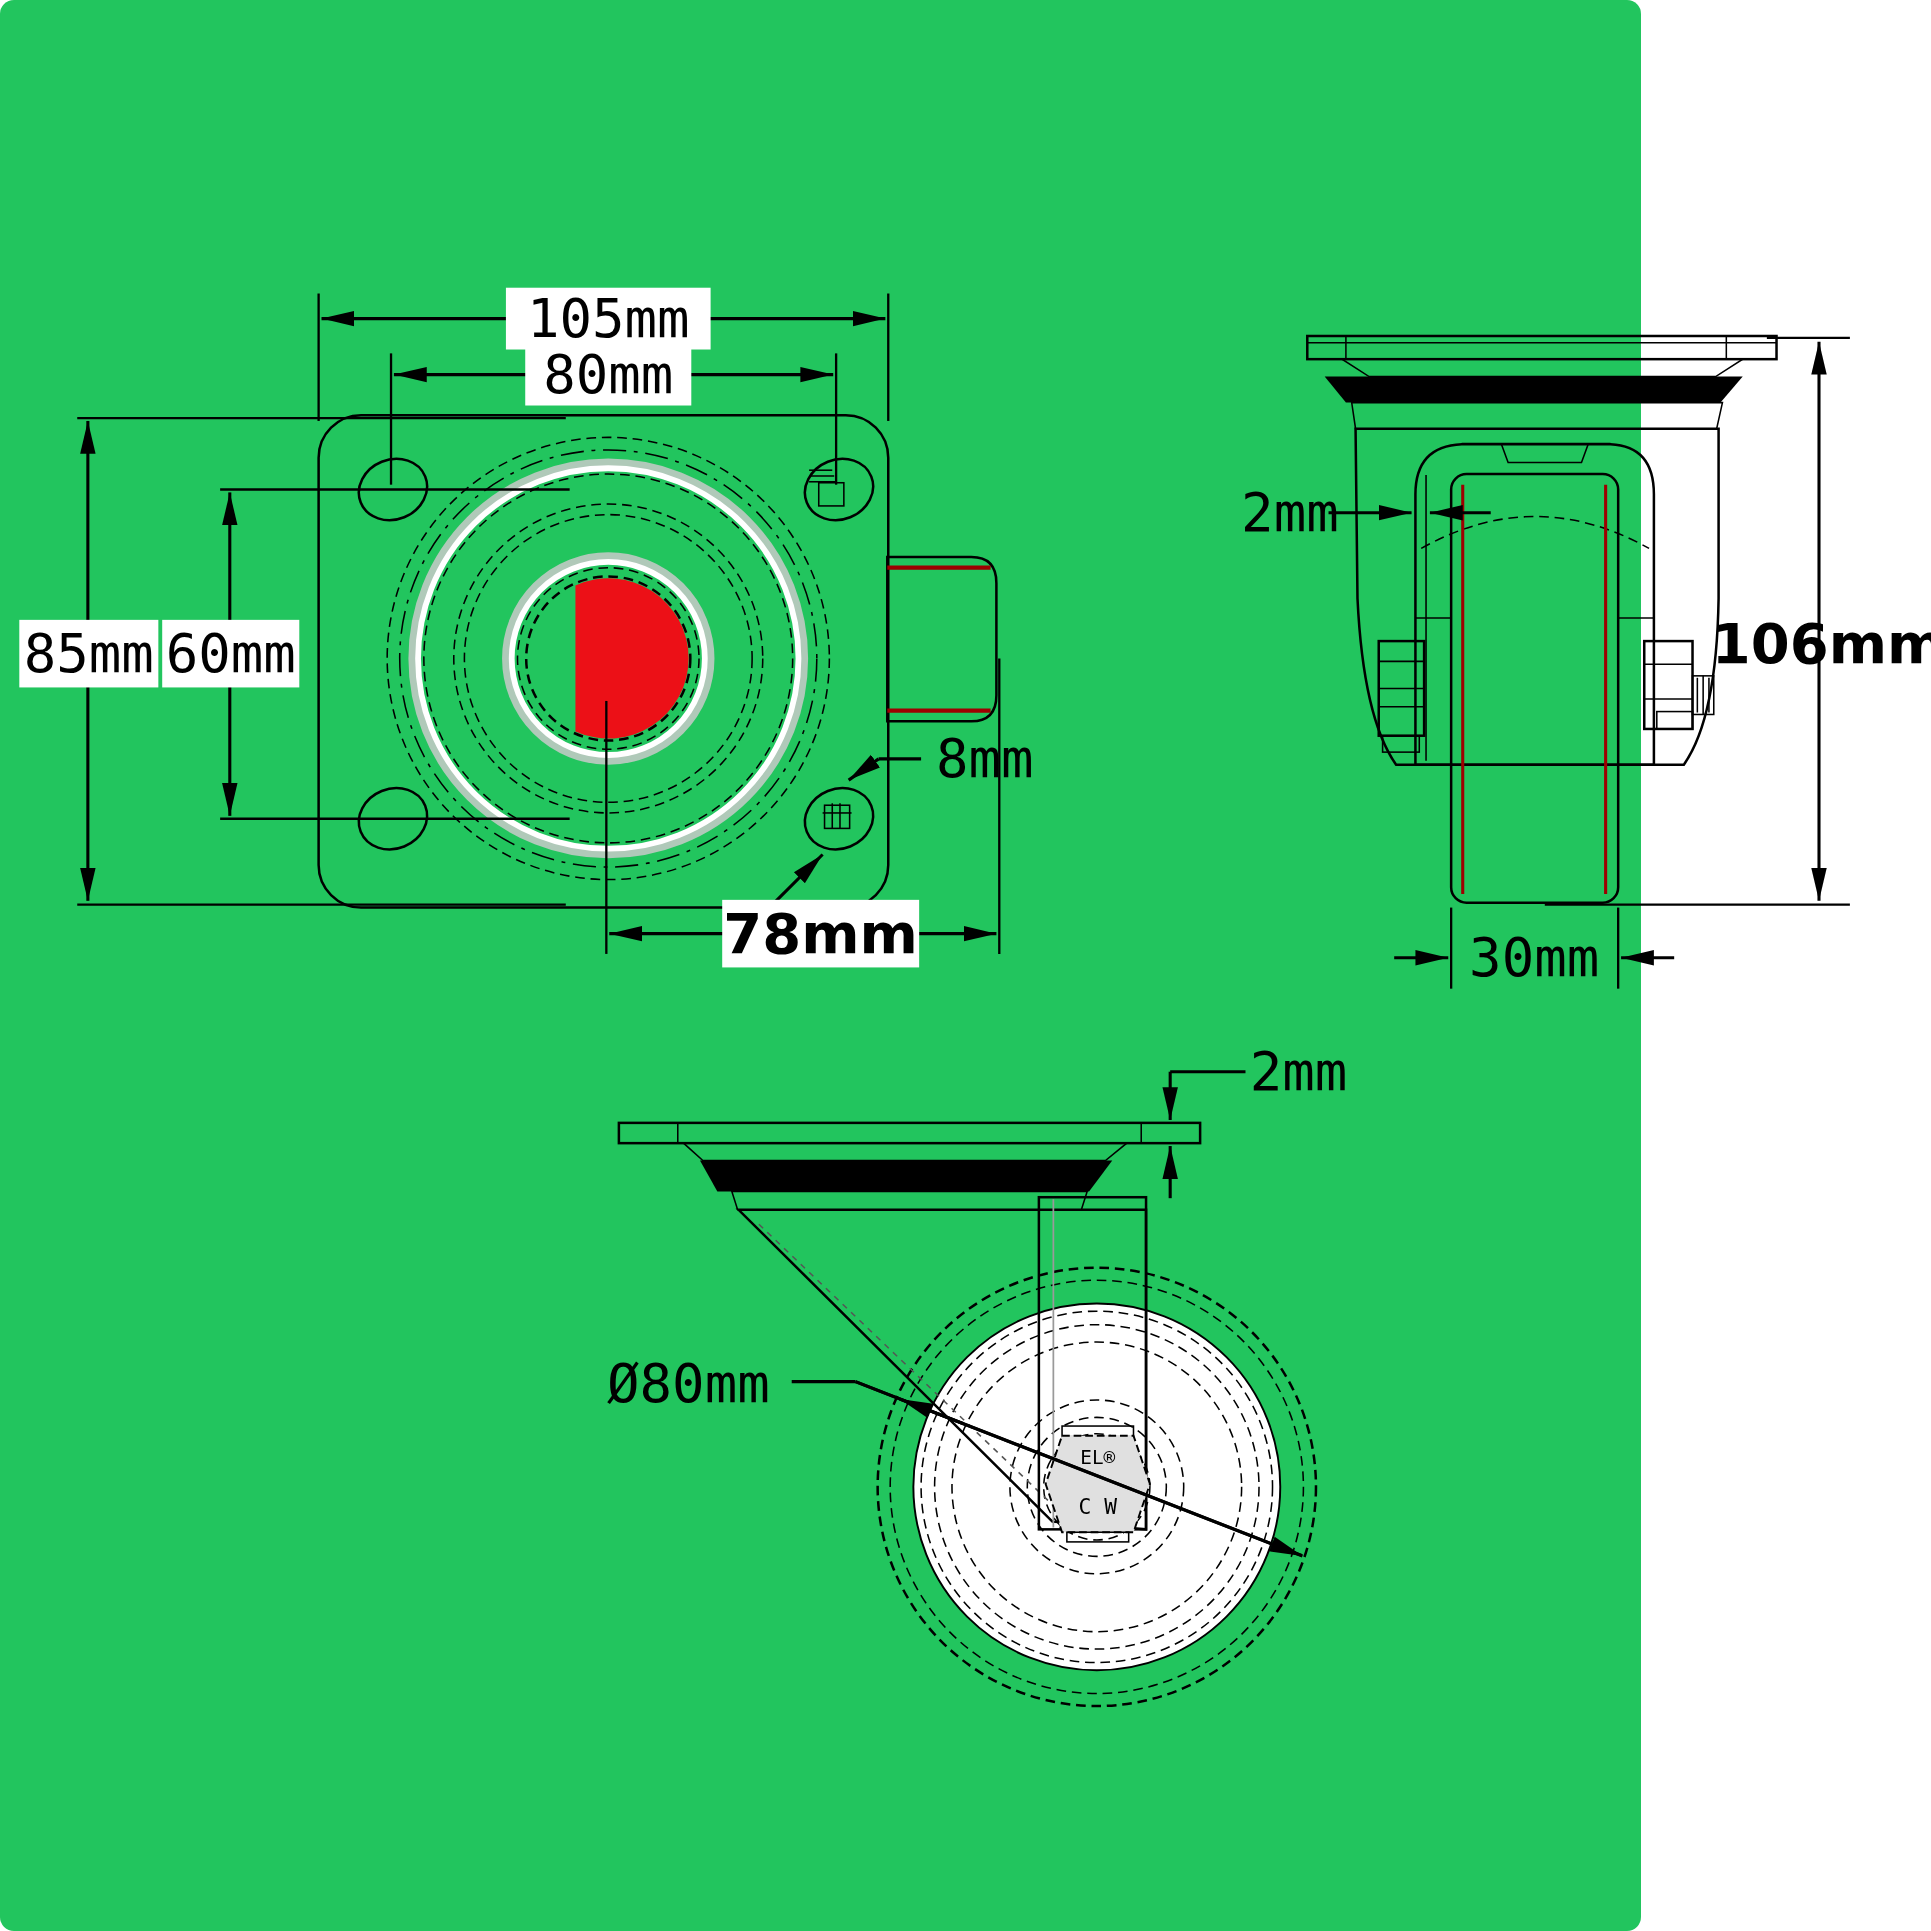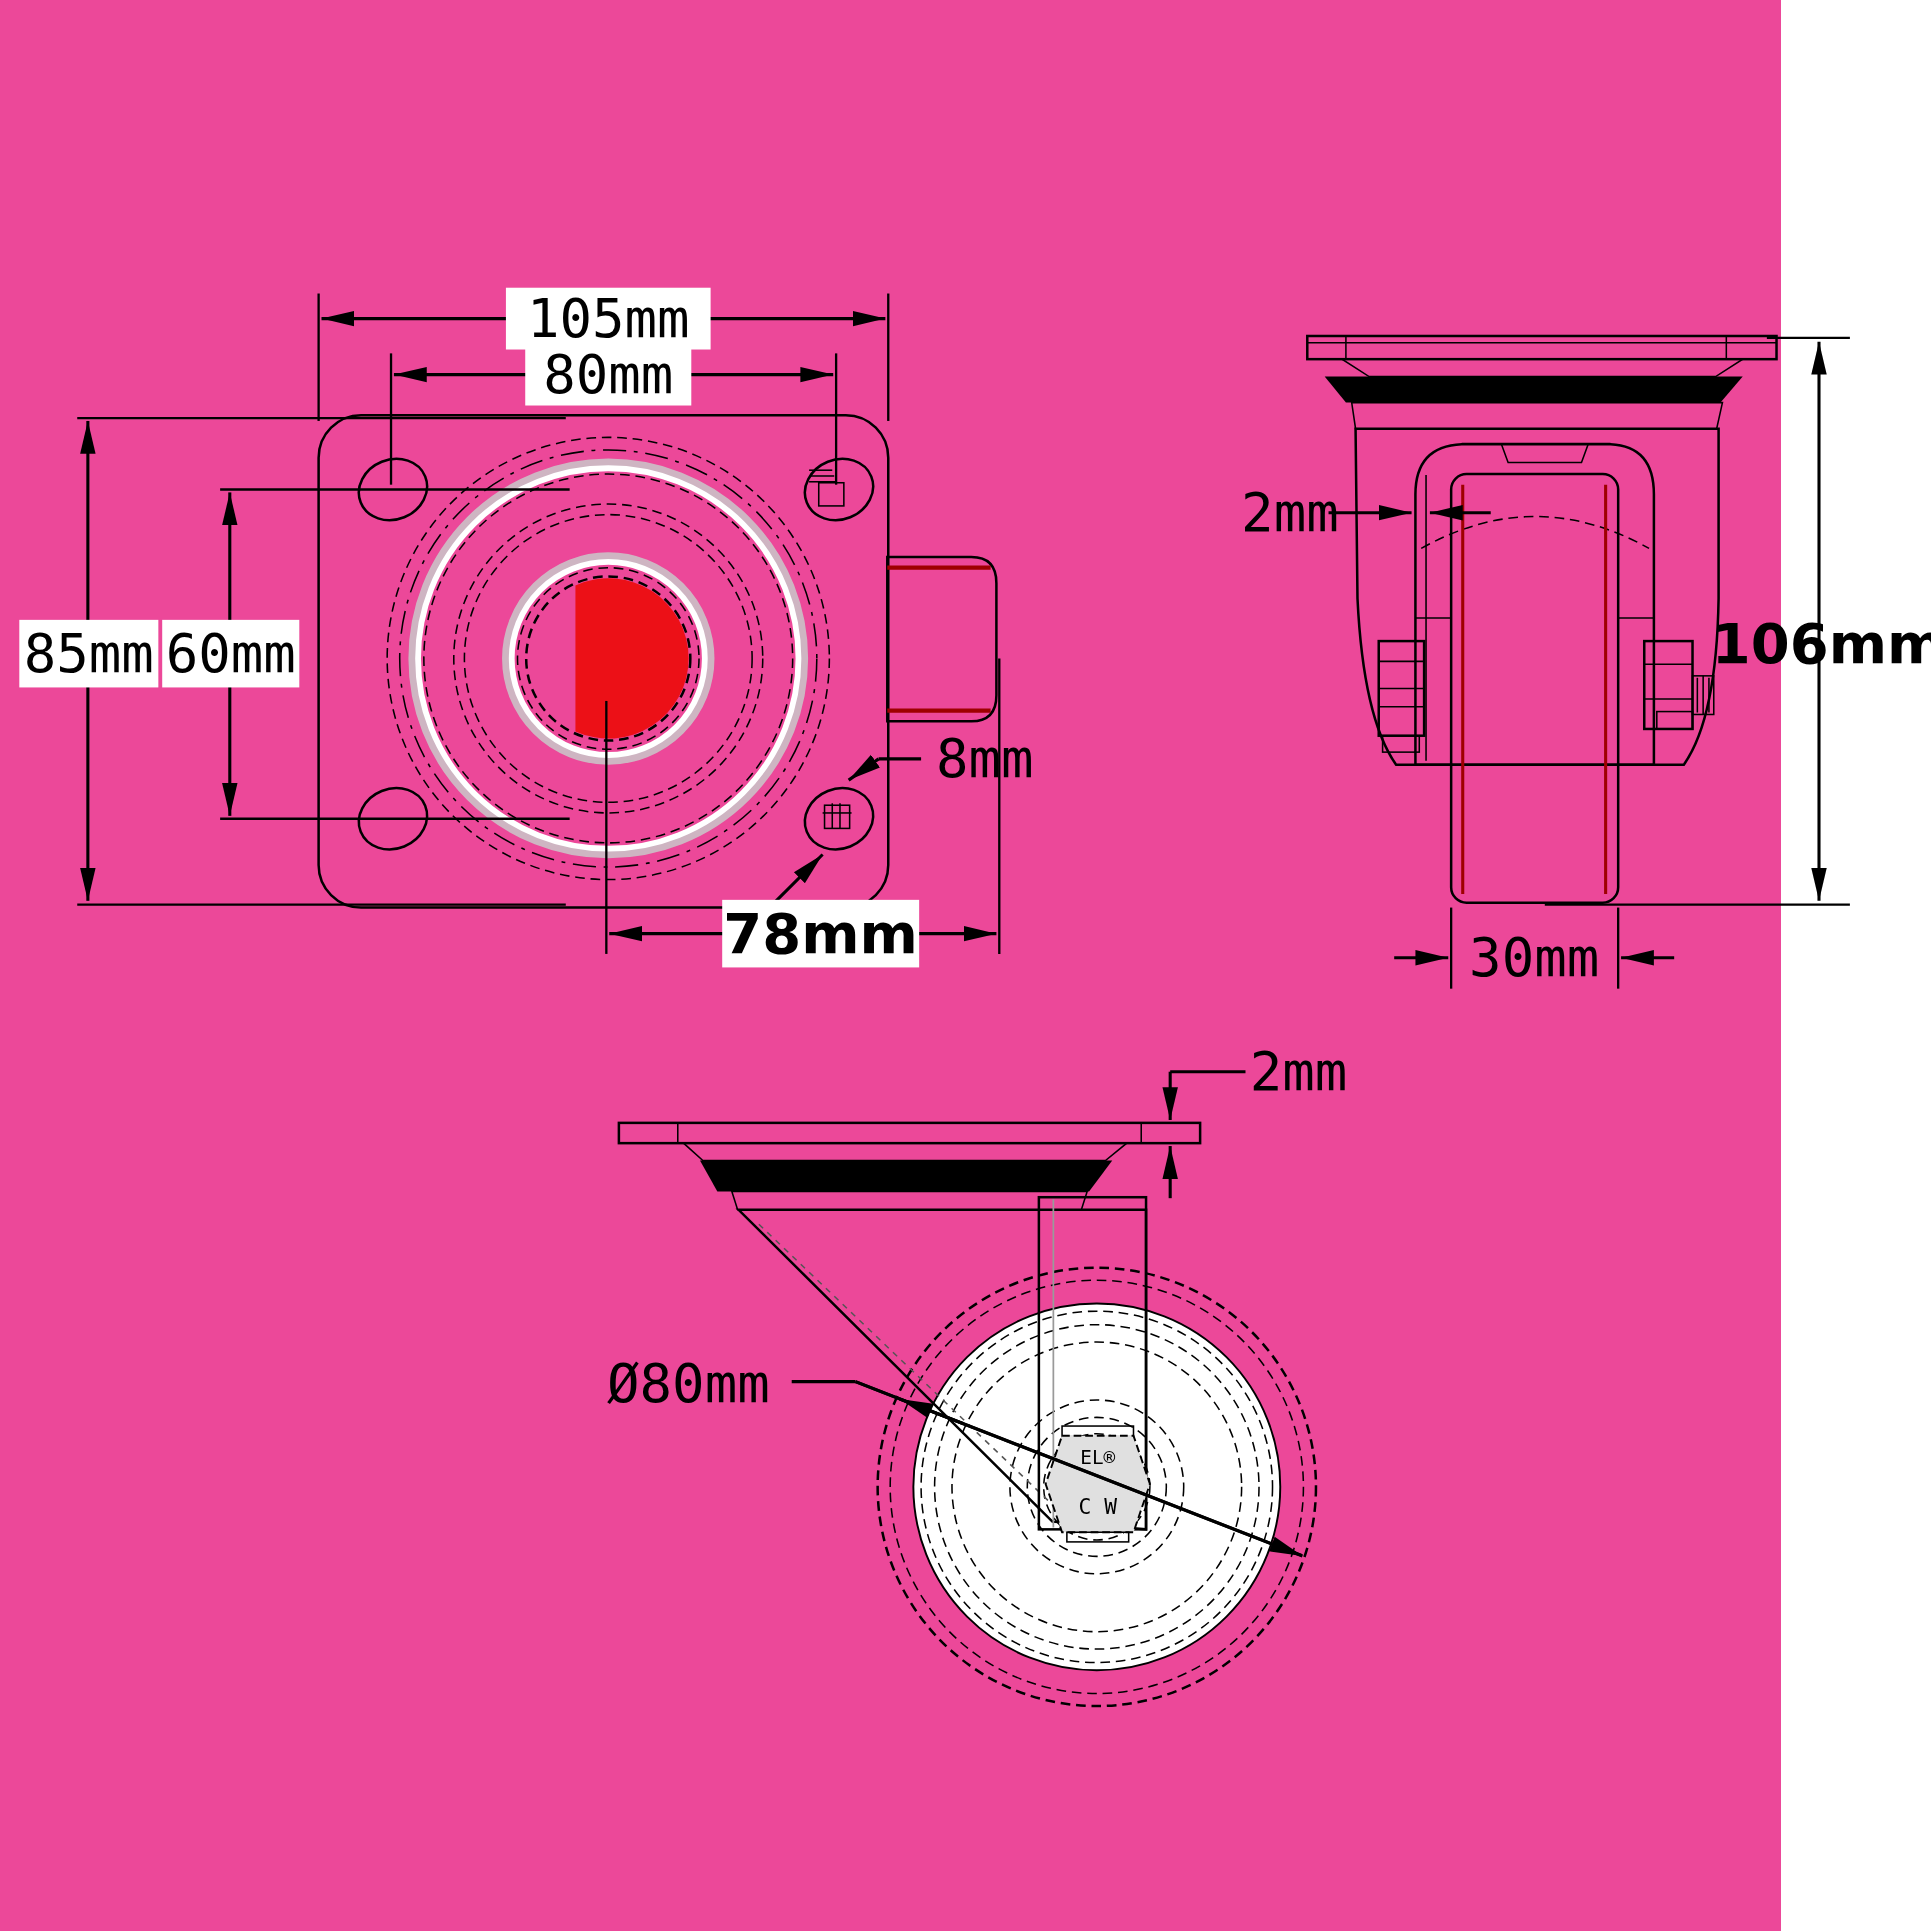--- a/index.html
+++ b/index.html
@@ -1,16 +1,16 @@
 <!DOCTYPE html>
 <html><head>
 <meta charset="utf-8">
 <style>
   html,body{margin:0;padding:0;background:#ffffff;}
-  .stage{width:1781px;height:1931px;background:#ec4899;position:relative;}
+  .stage{width:1641px;height:1931px;background:#22c55e;position:relative;border-radius:14px;}
   svg{display:block;}
   .ol{stroke:#000;stroke-width:1.3;fill:none;}
   .thin{stroke:#000;stroke-width:0.8;fill:none;}
   .dim{stroke:#000;stroke-width:1.6;fill:none;}
   .ext{stroke:#000;stroke-width:1.2;fill:none;}
   .dsh{stroke-dasharray:5 3;}
   .ddot{stroke-dasharray:12 4 2 4;}
   text.lbl{font-family:"DejaVu Sans Mono", monospace;font-size:28px;fill:#000;
            text-anchor:middle;dominant-baseline:central;}
   text.lblb{font-family:"DejaVu Sans", sans-serif;font-weight:bold;font-size:29px;fill:#000;

